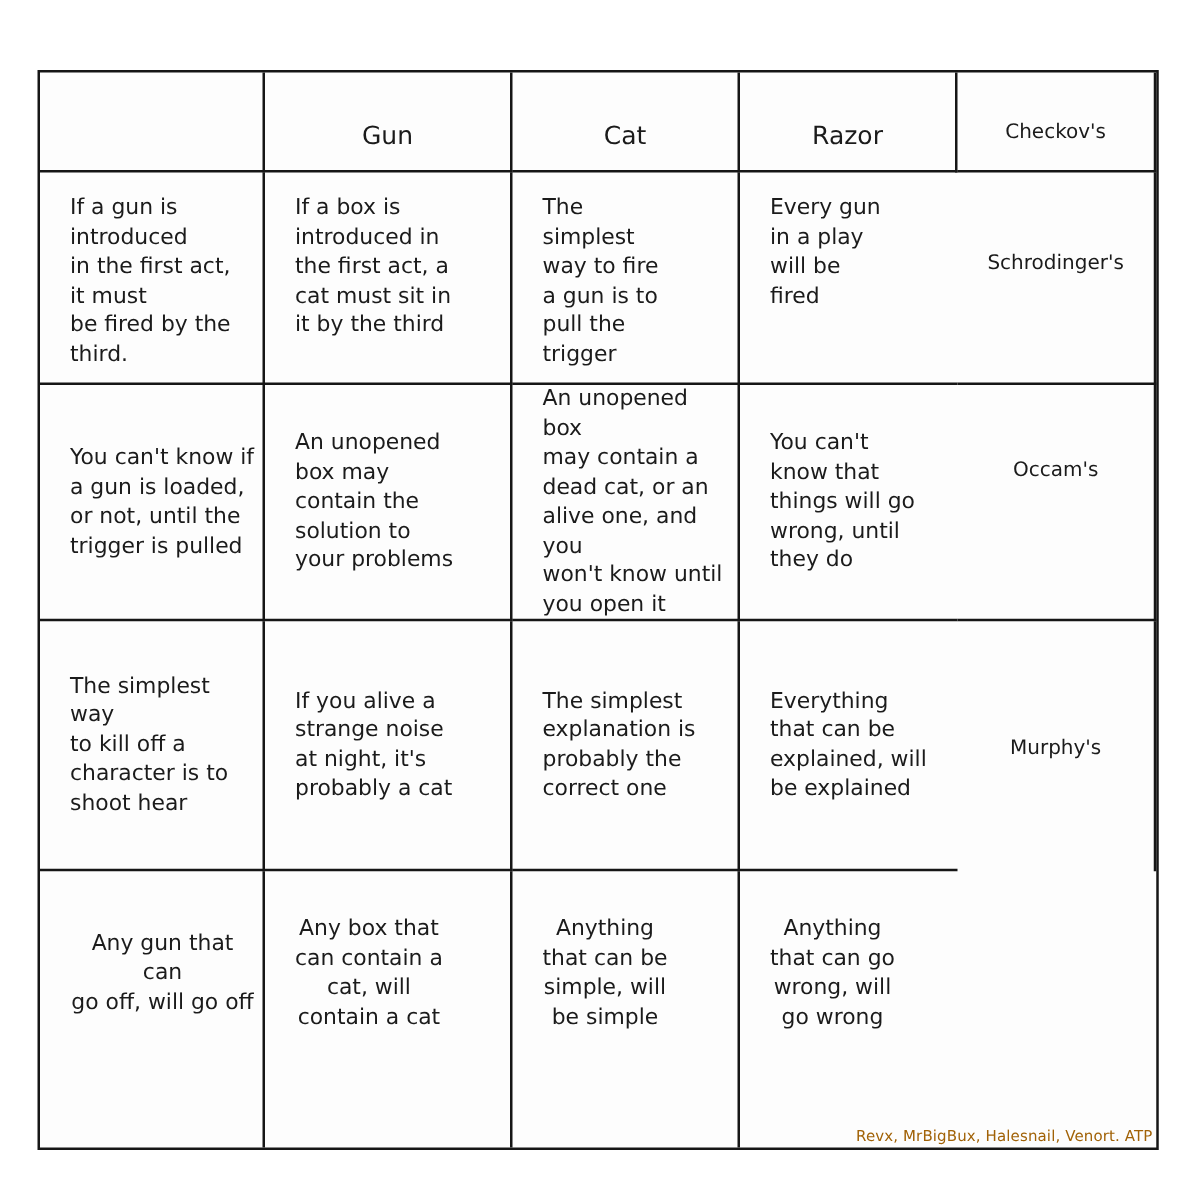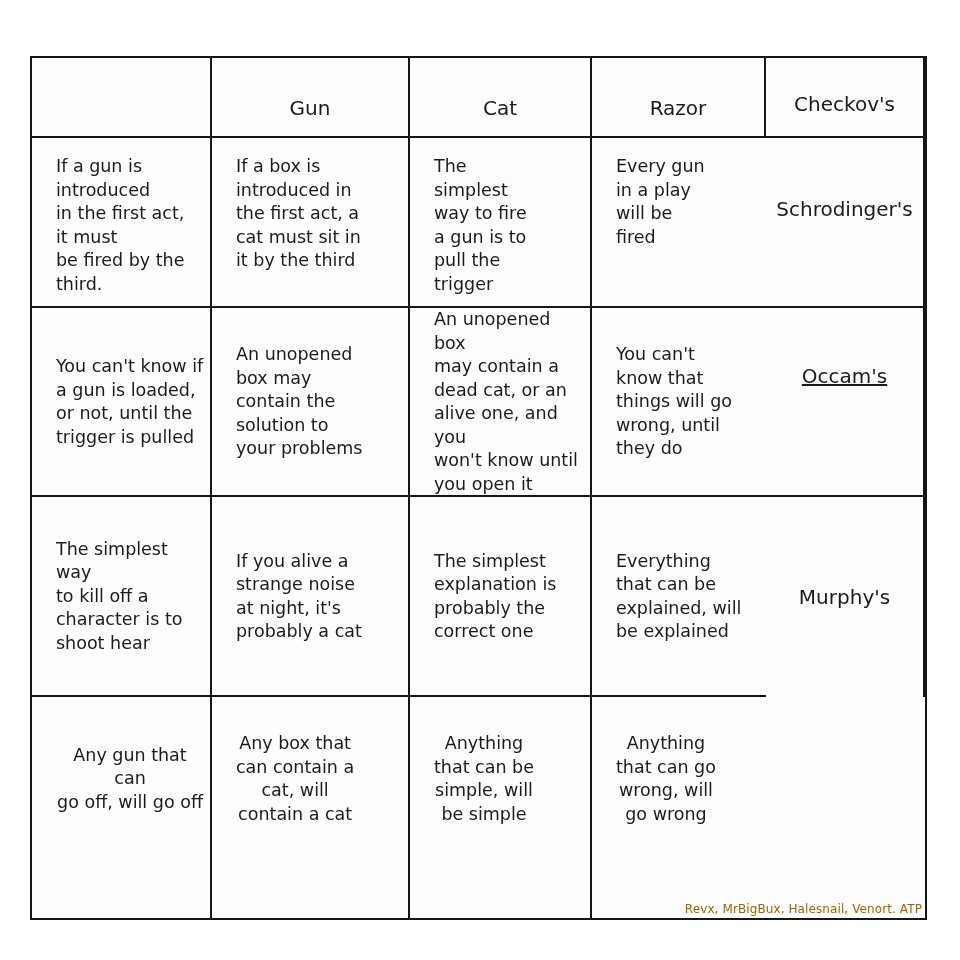--- a/index.html
+++ b/index.html
@@ -35,25 +35,25 @@
   .cell.hdr {
     align-items: center;
     justify-content: center;
     padding-top: 22px;
     font-size: 20px;
   }
 
   .cell.lbl {
     align-items: center;
     justify-content: center;
-    font-size: 20px;
+    font-size: 16px;
   }
   .cell.lbl.r1 { padding-top: 14px; }
   .cell.lbl.r2 { padding-bottom: 26px; }
-  .cell.lbl.r3 { padding-bottom: 52px; text-decoration: underline; }
+  .cell.lbl.r3 { padding-bottom: 52px; }
 
   .cell.body {
     align-items: center;
     padding: 15px 6px 14px 24px;
     font-size: 17.5px;
     line-height: 23.5px;
   }
   .cell.body.r1 { align-items: flex-start; padding-top: 17px; }
   .cell.body.r4 { padding-bottom: 72px; }
 

